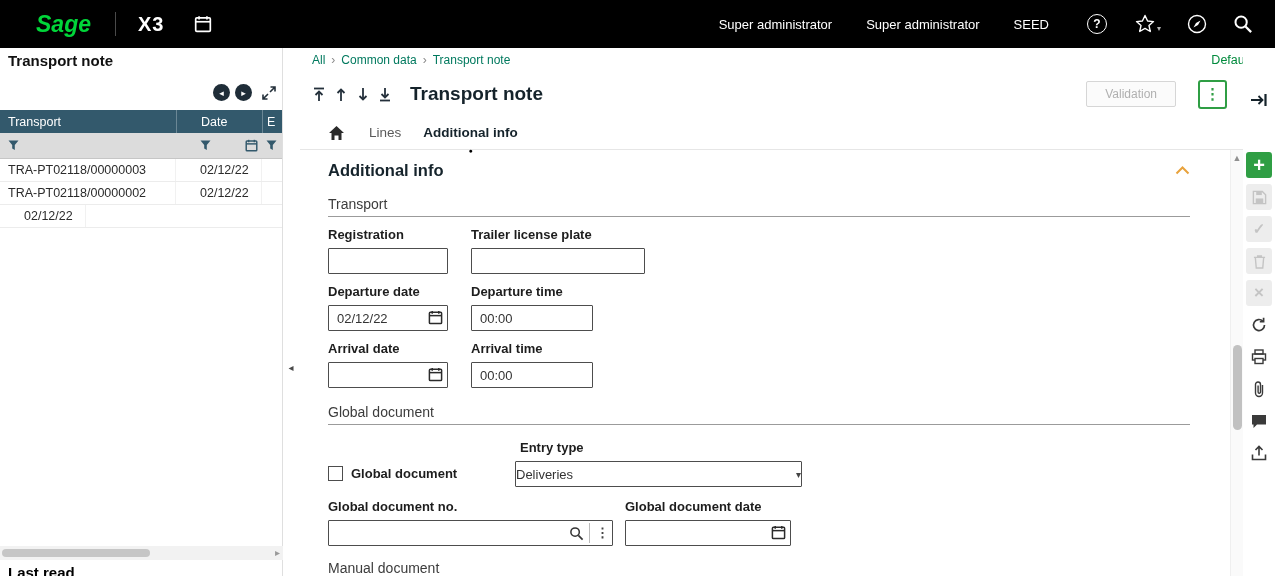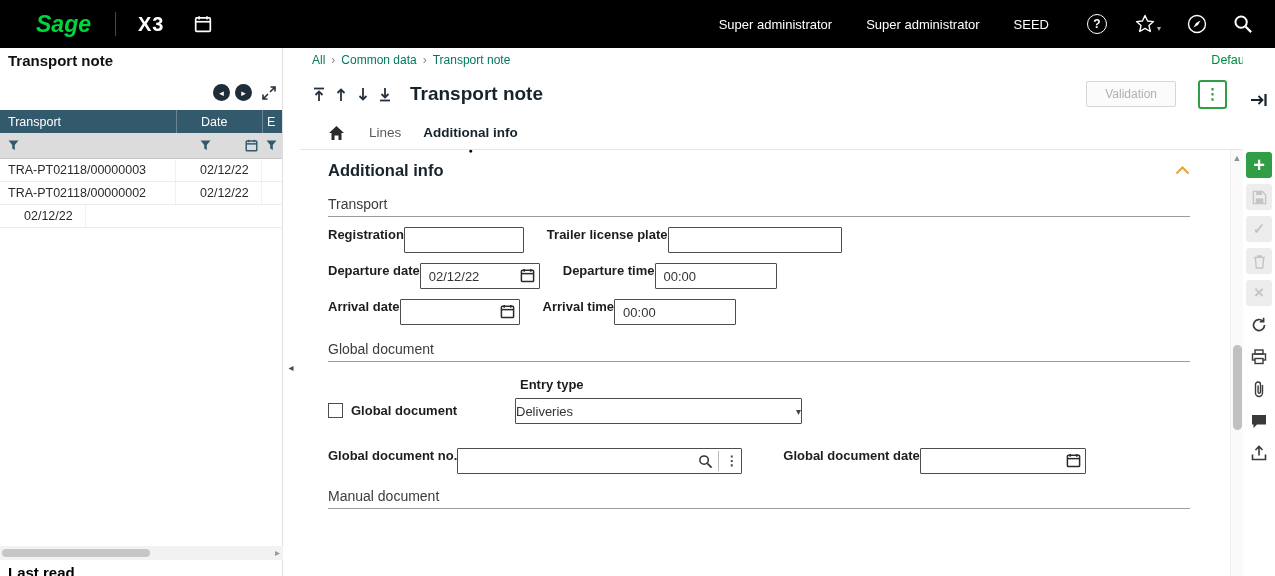--- a/index.html
+++ b/index.html
@@ -69,35 +69,35 @@
   .tab-active{font-weight:bold;color:#15232B}
   .tab-dot{position:absolute;left:50%;bottom:-4px;transform:translateX(-50%);font-size:7px;color:#000;line-height:7px}
 
   .content{position:absolute;top:102px;left:0;width:930px;bottom:0;padding-left:28px;overflow:hidden}
   .content-inner{position:relative;width:862px}
   .section-head{margin-top:11px;display:flex;align-items:center;justify-content:space-between}
   .section-title{font-size:16.5px;font-weight:bold;color:#15232B}
   .section-chevron{color:#E8A23C;cursor:pointer}
   .group-label{margin-top:16px;font-size:14px;color:#3C3C3C;padding-bottom:4px;border-bottom:1px solid #9B9B9B}
   .frow{display:flex;gap:23px;margin-top:10px}
-  .field{display:flex;flex-direction:row}
+  .field{display:flex;flex-direction:column}
   .field label{font-size:13px;font-weight:bold;color:#1D1D1D;margin-bottom:6px}
   .ibox{position:relative}
   .ibox input{height:26px;border:1px solid #4D4D4D;border-radius:1px;padding:0 8px;font-size:13px;color:#333;width:100%;font-family:inherit;background:#fff}
   .ibox .cal-ic{position:absolute;right:5px;top:5px;color:#2B2B2B;cursor:pointer}
   .w120{width:120px}.w122{width:122px}.w174{width:174px}.w285{width:285px}.w166{width:166px}
   .gd-row1{display:flex;margin-top:15px}
   .gd-col-check{width:187px;display:flex;align-items:flex-end;padding-bottom:6px}
   .checkbox{width:15px;height:15px;border:1px solid #4D4D4D;background:#fff;display:inline-block;cursor:pointer}
   .check-label{font-size:13px;font-weight:bold;color:#1D1D1D;margin-left:8px}
   .gd-col-select{width:287px;display:flex;flex-direction:column}
   .gd-col-select .slabel{font-size:13px;font-weight:bold;color:#1D1D1D;margin-bottom:6px;padding-left:5px}
   .select{height:26px;border:1px solid #4D4D4D;border-radius:1px;display:flex;align-items:center;padding:0 0;font-size:13px;color:#333;cursor:pointer;background:#fff}
   .select .sel-caret{margin-left:auto;color:#444;font-size:10px}
-  .gd-row2{display:flex;gap:41px;margin-top:24px}
+  .gd-row2{display:flex;gap:12px;margin-top:12px}
   .lookup-icons{position:absolute;right:4px;top:3px;display:flex;align-items:center;height:20px}
   .lookup-icons .mag{color:#333;cursor:pointer;margin-right:5px}
   .lookup-icons .kb{border-left:1px solid #BBB;padding-left:6px;color:#444;font-size:13px;font-weight:bold;cursor:pointer;line-height:20px}
   .inp-pad-r54 input{padding-right:56px}
   .inp-pad-r24 input{padding-right:26px}
 
   
   .vscroll{position:absolute;right:32px;top:150px;width:13px;height:426px;background:#FAFAFA;border-left:1px solid #EFEFEF}
   .vscroll-up{text-align:center;color:#909090;font-size:9px;padding-top:3px;cursor:pointer}
   .vthumb{position:absolute;top:195px;left:2px;width:9px;height:85px;background:#C1C1C1;border-radius:5px;cursor:pointer}

